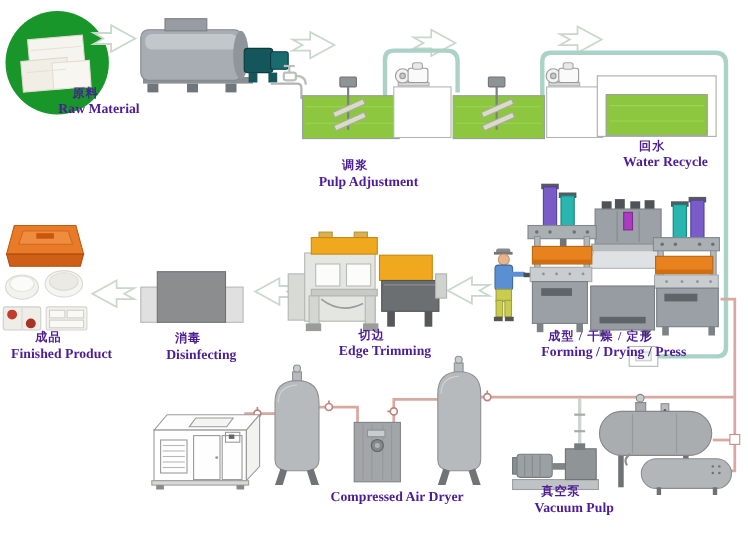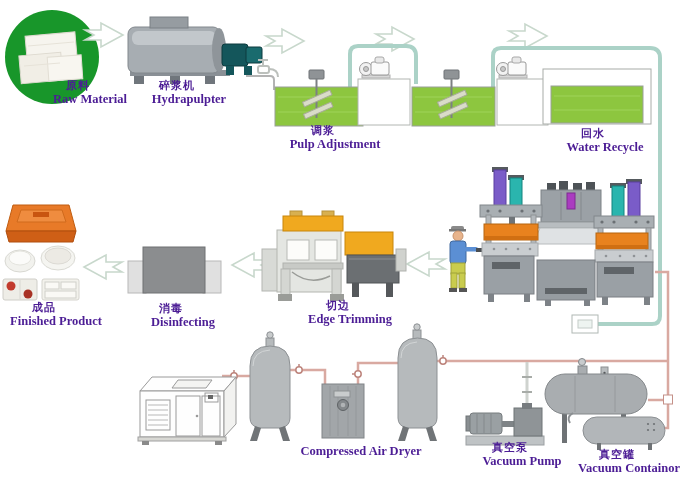--- a/index.html
+++ b/index.html
@@ -381,48 +381,44 @@
         <circle cx="654" cy="430" r="1.1" fill="#6e7275"></circle>
     <rect x="597" y="443" width="4" height="7" fill="#6e7275"></rect>
     <rect x="648" y="443" width="4" height="7" fill="#6e7275"></rect>
   </g>
 </svg>
 
 <div class="label" style="left:78px;top:79px">
   <div class="cn">原料</div>
   <div class="en">Raw Material</div>
 </div>
-<div class="label" style="left:177px;top:79px">
-  <div class="cn">碎浆机</div>
-  <div class="en">Hydrapulpter</div>
-</div>
-<div class="label" style="left:323px;top:124px">
+<div class="label" style="left:323px;top:145px">
   <div class="cn">调浆</div>
   <div class="en">Pulp Adjustment</div>
 </div>
 <div class="label" style="left:593px;top:127px">
   <div class="cn">回水</div>
   <div class="en">Water Recycle</div>
 </div>
+<div class="label" style="left:546px;top:300px">
+  <div class="cn">成型 / 干燥 / 定形</div>
+  <div class="en">Forming / Drying / Press</div>
+</div>
 <div class="label" style="left:338px;top:299px">
   <div class="cn">切边</div>
   <div class="en">Edge Trimming</div>
 </div>
 <div class="label" style="left:171px;top:302px">
   <div class="cn">消毒</div>
   <div class="en">Disinfecting</div>
 </div>
 <div class="label" style="left:44px;top:301px">
   <div class="cn">成品</div>
   <div class="en">Finished Product</div>
 </div>
 <div class="label" style="left:349px;top:444px">
   <div class="en">Compressed Air Dryer</div>
 </div>
 <div class="label" style="left:510px;top:441px">
   <div class="cn">真空泵</div>
-  <div class="en">Vacuum Pump</div>
-</div>
-<div class="label" style="left:617px;top:448px">
-  <div class="cn">真空罐</div>
-  <div class="en">Vacuum Containor</div>
+  <div class="en">Vacuum Pulp</div>
 </div>
 </div>
 
 </body></html>

